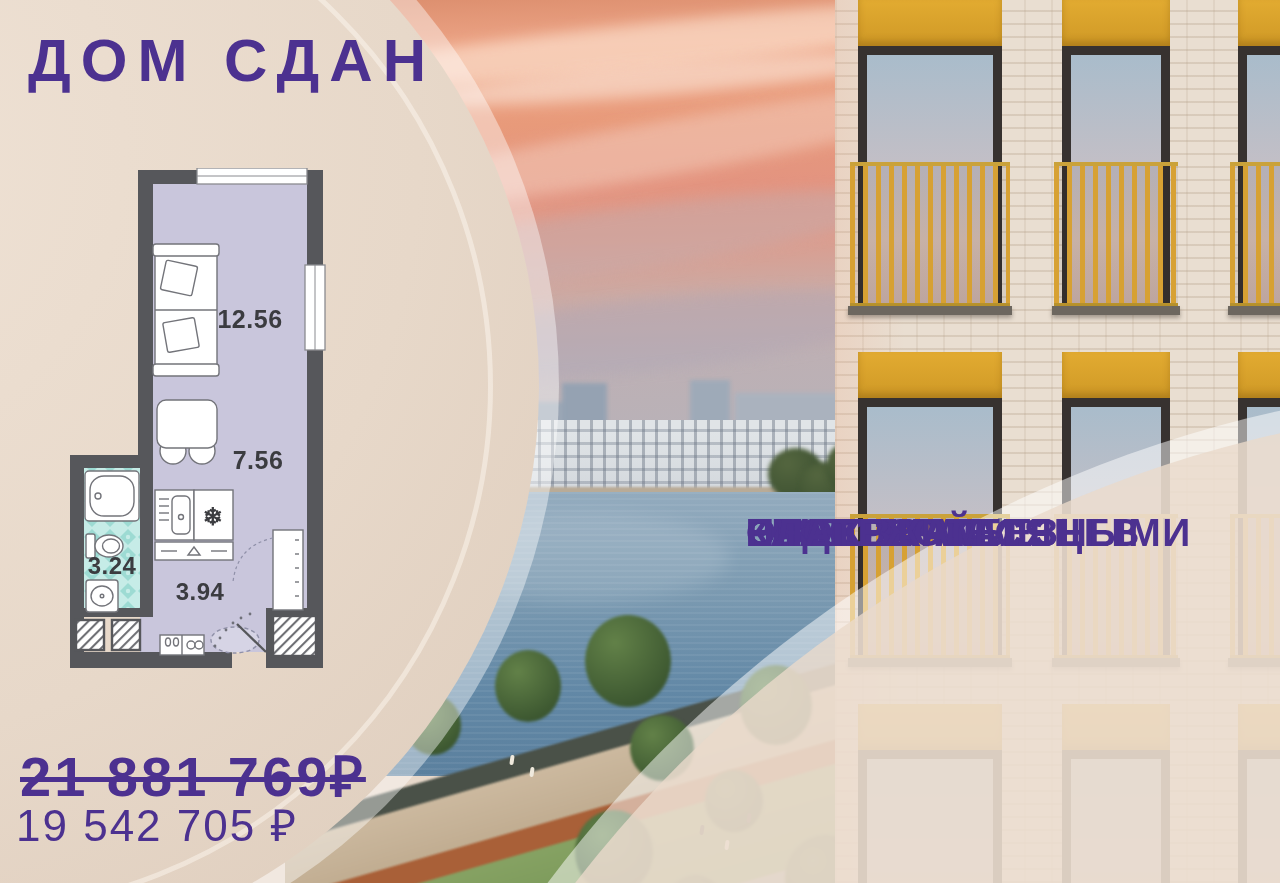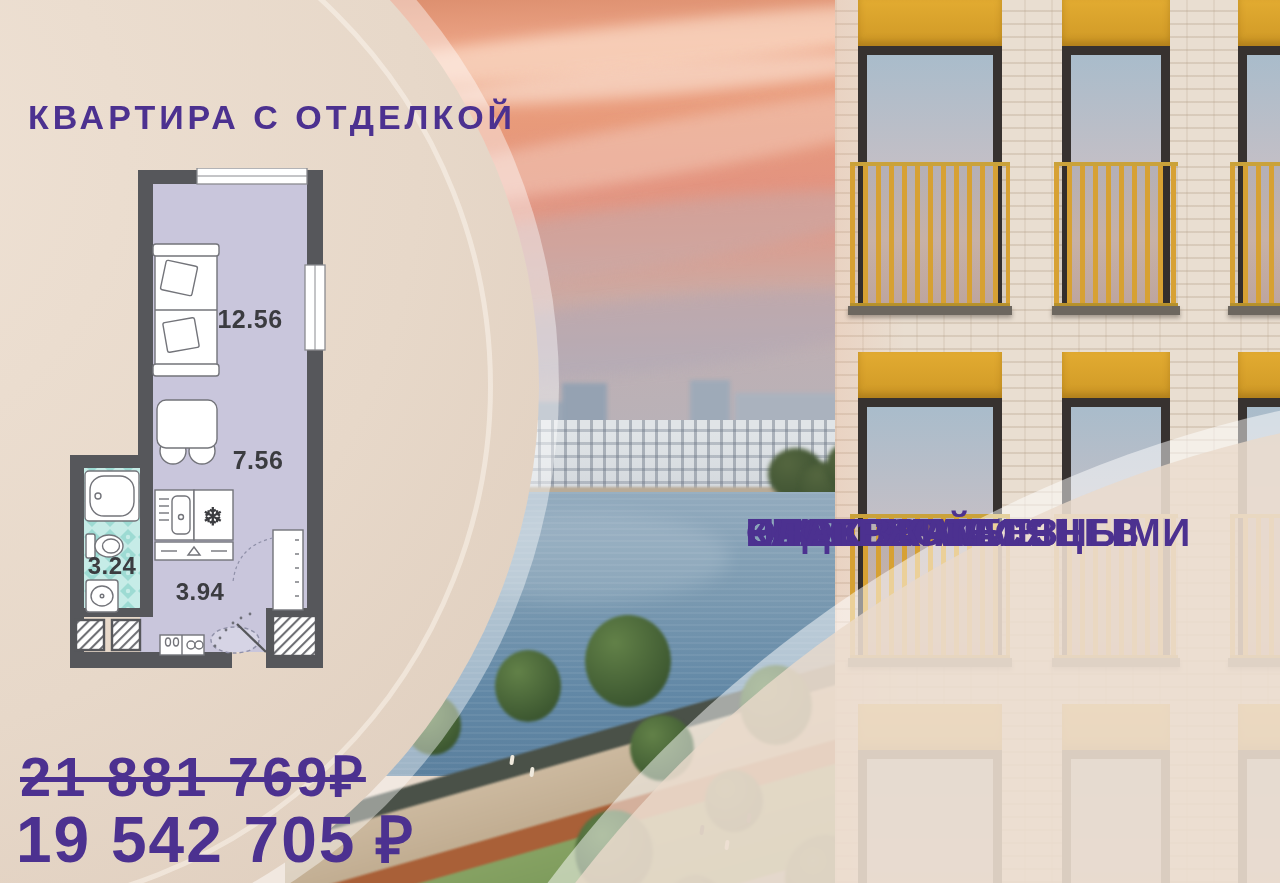--- a/index.html
+++ b/index.html
@@ -98,21 +98,21 @@
   
   .plan{left:65px;top:168px;width:266px;height:502px;}
   .plan text{font-family:"Liberation Sans",sans-serif;font-weight:600;fill:#3b3c40;letter-spacing:.5px;}
 
   
   .purple{color:#4c3190;}
   .title{left:28px;top:26px;font-size:60px;font-weight:700;letter-spacing:10px;white-space:nowrap;}
   .subtitle{left:28px;top:98px;font-size:34px;font-weight:700;letter-spacing:4px;white-space:nowrap;}
   .price-old{left:20px;top:736px;font-size:56px;font-weight:700;letter-spacing:3px;white-space:nowrap;
     text-decoration:line-through;text-decoration-thickness:5px;}
-  .price-new{left:16px;top:794px;font-size:64px;font-weight:700;letter-spacing:2px;white-space:nowrap;}
+  .price-new{left:16px;top:794px;font-size:44px;font-weight:400;letter-spacing:2px;white-space:nowrap;}
   .promo{right:14px;top:506px;width:520px;text-align:right;font-size:39px;font-weight:700;
     line-height:54px;letter-spacing:1.5px;}
   .promo div{position:static;}
 </style>
 </head>
 <body>
 
 <div id="poster">
 
   <div class="sky"></div>
@@ -343,21 +343,21 @@
     <line x1="201" y1="484" x2="172" y2="456" stroke="#56575b" stroke-width="2.4"></line>
 
     <text x="148" y="357" font-size="24" fill="#5a5b60" text-anchor="middle">❄</text>
 
     <text x="185" y="160" font-size="25" text-anchor="middle">12.56</text>
     <text x="193" y="301" font-size="25" text-anchor="middle">7.56</text>
     <text x="47" y="406" font-size="24" text-anchor="middle">3.24</text>
     <text x="135" y="432" font-size="24" text-anchor="middle">3.94</text>
   </svg>
 
-  <div class="subtitle purple">КВАРТИРА С ОТДЕЛКОЙ</div>
+  <div class="title purple">ДОМ СДАН</div>
 
   <div class="price-old purple">21 881 769₽</div>
   <div class="price-new purple">19 542 705 ₽</div>
 
   <div class="promo purple">
     <div>КВАРТИРА БЕЗ</div>
     <div>РАССРОЧКА!</div>
     <div>ПВ- 61%</div>
     <div>СРОК-20 МЕСЯЦЕВ</div>
     <div>ОТДЕЛКОЙ</div>

